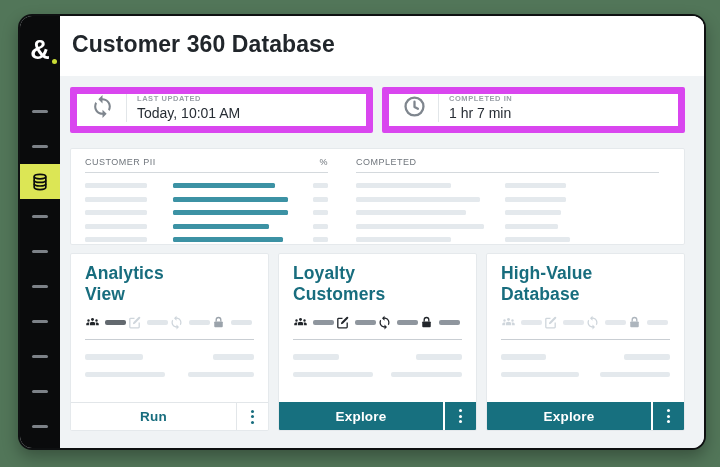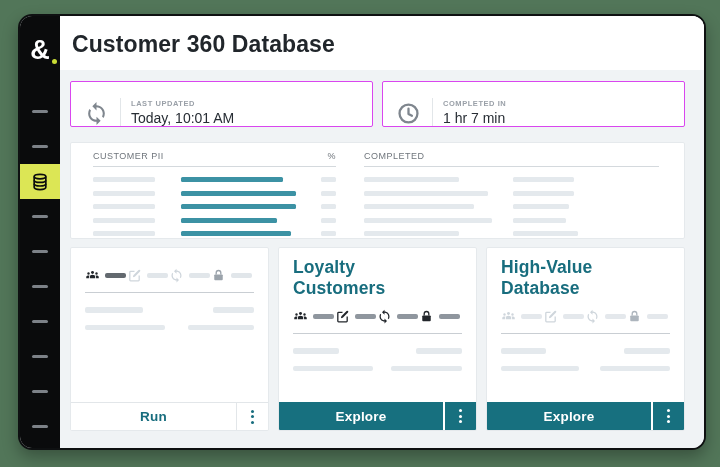--- a/index.html
+++ b/index.html
@@ -14,37 +14,37 @@
   .logo{position:relative;height:46px;color:#fff;font-size:27px;font-weight:700;line-height:40px;}
   .logo-dot{position:absolute;width:5px;height:5px;border-radius:50%;background:var(--accent-dot,#c9dc35);right:-7px;bottom:12px;}
   .nav{margin-top:18px;width:100%;display:flex;flex-direction:column;align-items:center;}
   .nav-item{height:35px;width:100%;display:flex;align-items:center;justify-content:center;cursor:pointer;}
   .nav-dash{width:16px;height:3.5px;border-radius:2px;background:#7c8187;}
   .nav-active{background:var(--accent,#dce655);}
   .db-icon{width:20px;height:20px;color:#0b0c0d;}
   .db-icon svg{display:block;width:100%;height:100%;}
   
   .content{flex:1;display:flex;flex-direction:column;min-width:0;background:#f0f3f5;}
-  .header{background:#fff;padding:15px 16px 12px 12px;}
+  .header{background:#fff;padding:15px 16px 18px 12px;}
   .header h1{margin:0;font-size:23px;font-weight:700;color:#21262b;letter-spacing:.1px;}
   .body{flex:1;padding:11px 19px 0 10px;display:flex;flex-direction:column;min-height:0;}
   
   .stats{display:flex;gap:9px;}
-  .stat{flex:1;height:46px;background:#fff;border:1px solid #d946ef;border-radius:2px;
-        display:flex;align-items:flex-end;padding:0 6px 0 13px;min-width:0;}
+  .stat{flex:1;height:46px;background:#fff;border:7px solid #d946ef;border-radius:2px;
+        display:flex;align-items:flex-start;padding:0 6px 0 13px;min-width:0;}
   .stat-icon{width:25px;height:25px;color:#7f868e;flex:none;}
   .stat-icon svg{display:block;width:100%;height:100%;}
   .stat-divider{width:1px;height:28px;background:#e2e6e9;margin:0 10px 0 11px;flex:none;}
   .stat-text{display:flex;flex-direction:column;min-width:0;}
   .stat-label{font-size:7.5px;font-weight:700;letter-spacing:.55px;color:#9aa0a8;white-space:nowrap;}
   .stat-value{font-size:14px;color:#272d34;margin-top:2px;white-space:nowrap;}
   
   .table-panel{margin-top:15px;background:#fff;border:1px solid #e5e9ec;border-radius:2px;
                height:97px;padding:8px 25px 0 14px;display:flex;overflow:hidden;}
-  .sec-pii{width:243px;flex:none;margin-right:28px;margin-left:8px;}
+  .sec-pii{width:243px;flex:none;margin-right:28px;}
   .sec-attr{flex:1;min-width:0;}
   .sec-head{display:flex;justify-content:space-between;align-items:baseline;color:#6f757c;
             font-size:9px;letter-spacing:.5px;padding-bottom:5px;border-bottom:1px solid #d4d9dd;}
   .sec-rows{margin-top:10px;}
   .sk-row{position:relative;height:5px;margin-bottom:8.5px;}
   .bar{position:absolute;top:0;height:5px;border-radius:1.5px;background:#e4e9ed;}
   .bar.lbl{left:0;width:62px;}
   .bar.teal{left:88px;background:var(--teal-bar,#3c92a4);}
   .bar.pct{right:0;width:15px;}
   .bar.al{left:0;}
@@ -224,20 +224,22 @@
                   <span class="bar al" style="width:95px"></span>
                   <span class="bar ar" style="width:65px"></span>
                 </div>
               </div>
           </section>
         </div>
 
         <div class="cards">
             <div class="card">
               <div class="card-body">
+                <h2 class="card-title">Analytics
+View</h2>
                 <div class="icon-row">
                   <span class="icon-group">
                     <span class="g-icon tone-dark">
                       <svg viewBox="0 0 24 24" fill="currentColor">
                         <circle cx="12" cy="7.2" r="2.3"></circle>
                         <circle cx="5.6" cy="8.8" r="1.9"></circle>
                         <circle cx="18.4" cy="8.8" r="1.9"></circle>
                         <path d="M12 10.6c-2.4 0-4.3 1.2-4.3 2.7v3.2h8.6v-3.2c0-1.5-1.9-2.7-4.3-2.7z"></path>
                         <path d="M5.6 11.9c-2 0-3.6 1-3.6 2.3v2.3h4.3v-2.6c0-.8.4-1.5 1-2z"></path>
                         <path d="M18.4 11.9c2 0 3.6 1 3.6 2.3v2.3h-4.3v-2.6c0-.8-.4-1.5-1-2z"></path>

